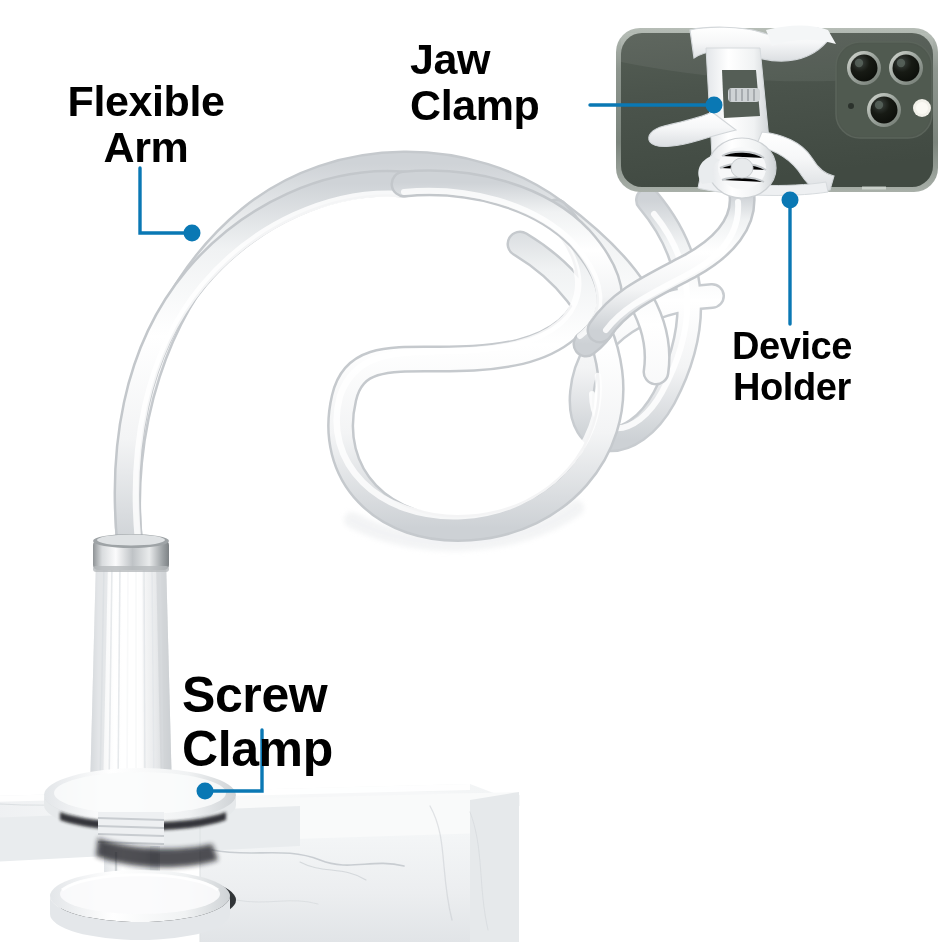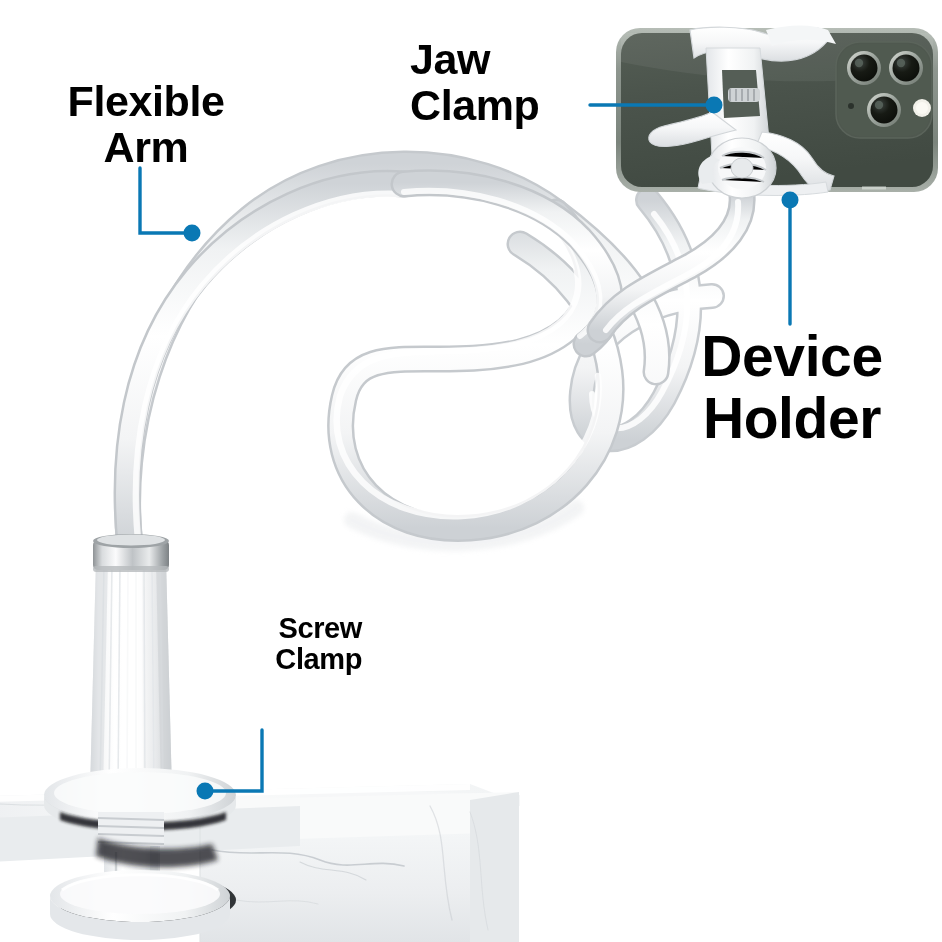--- a/index.html
+++ b/index.html
@@ -44,28 +44,28 @@
     top: 36px;
     width: 180px;
     text-align: left;
     font-size: 43px;
   }
   #label-device-holder {
     left: 700px;
     top: 326px;
     width: 184px;
     text-align: center;
-    font-size: 57px;
+    font-size: 38px;
   }
   #label-screw-clamp {
     left: 182px;
-    top: 613px;
+    top: 668px;
     width: 180px;
-    text-align: right;
-    font-size: 29px;
+    text-align: left;
+    font-size: 50px;
   }
 </style>
 </head>
 <body>
 
 <div id="stage">
 
   <svg id="art" viewBox="0 0 942 942" xmlns="http://www.w3.org/2000/svg">
     <defs>
 

